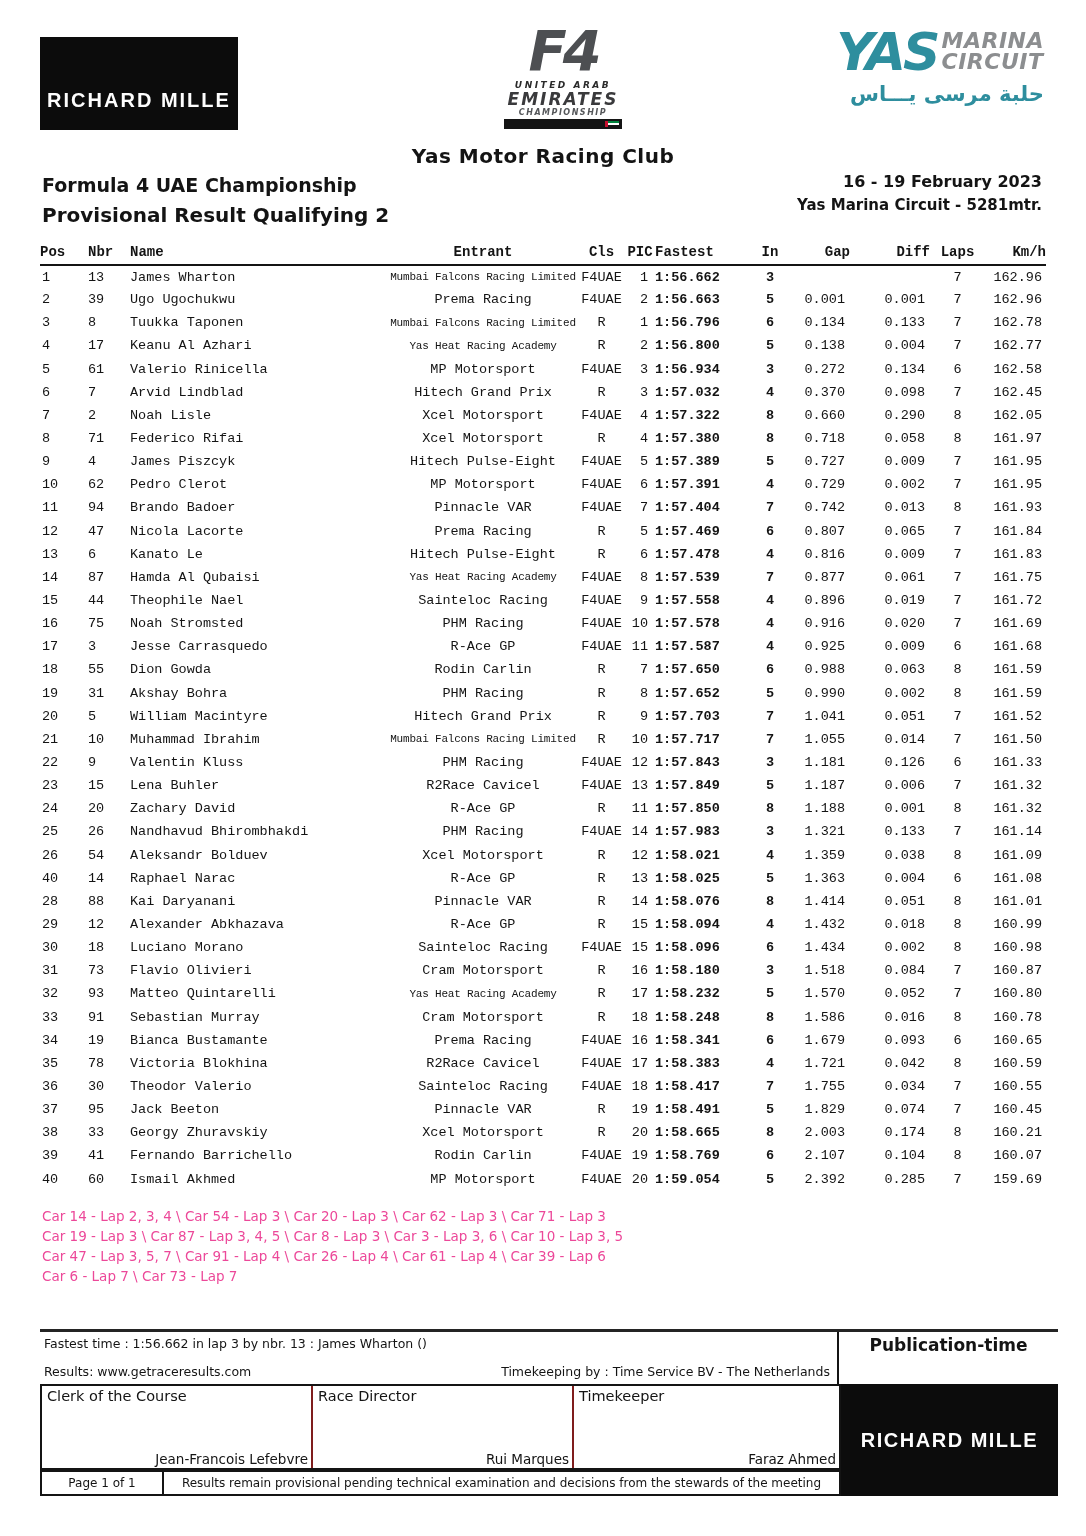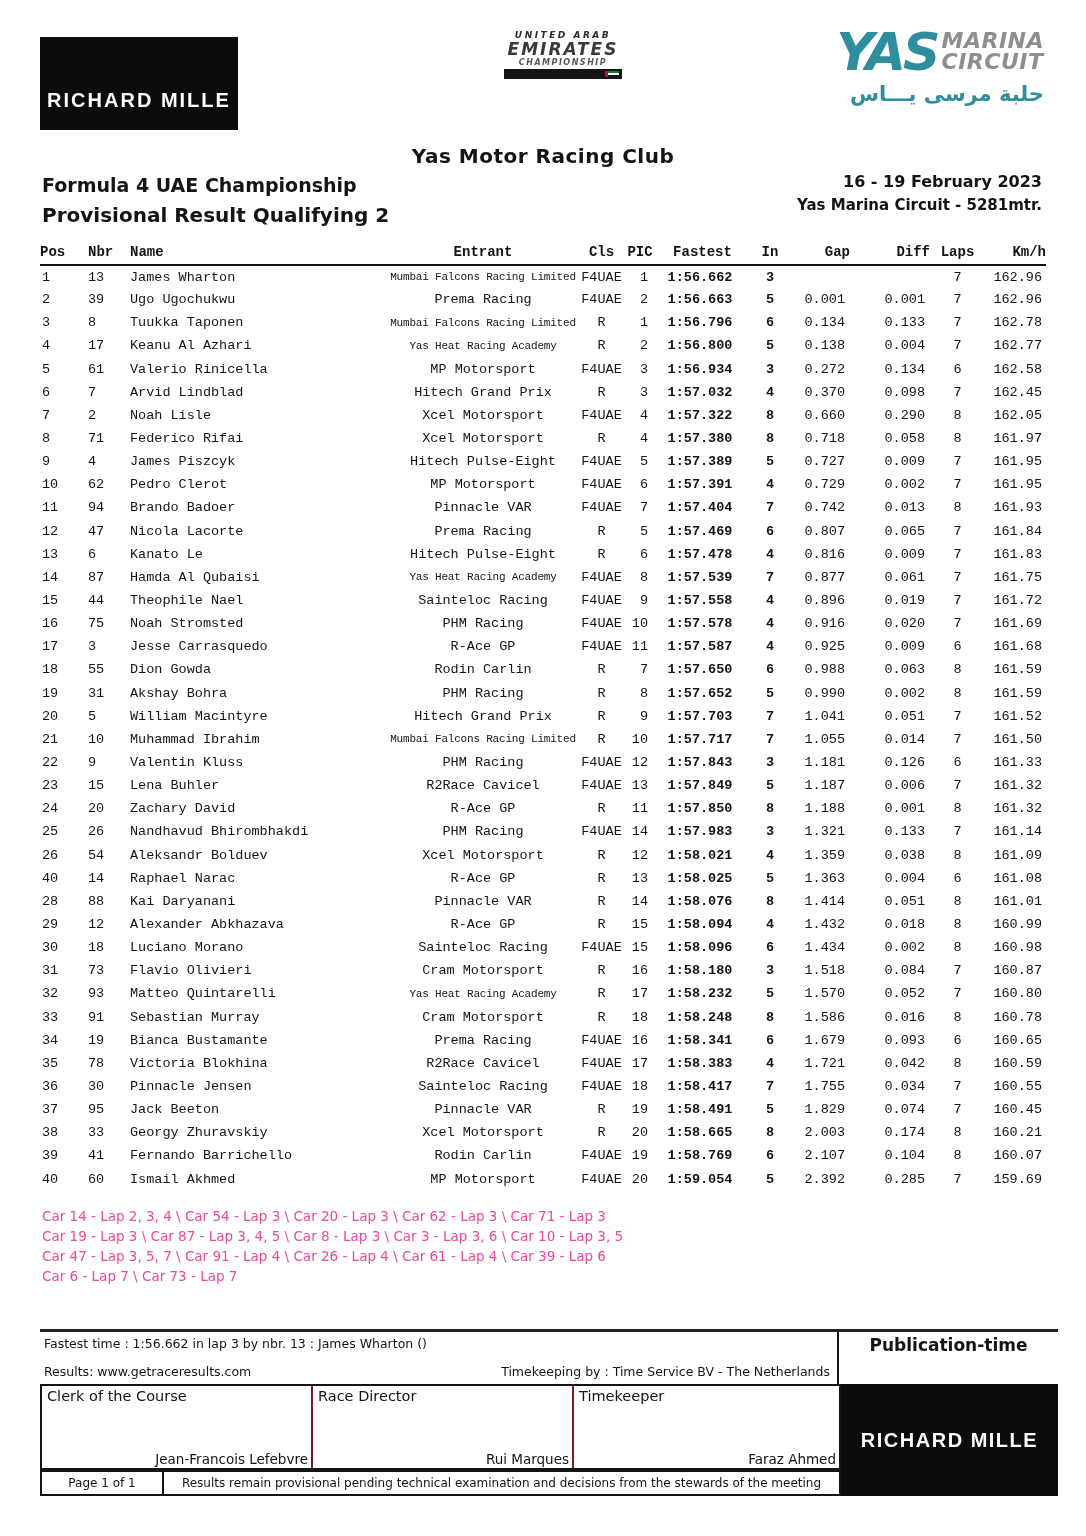--- a/index.html
+++ b/index.html
@@ -39,21 +39,21 @@
   table.results th { font-size:14px; font-weight:bold; border-bottom:2px solid #141414; padding:1px 0 4px; }
   table.results td { height:23.15px; vertical-align:middle; font-size:13.5px; overflow:hidden; white-space:nowrap; }
   .h-pos,.c-pos { text-align:left; padding-left:2px; }
   .h-nbr,.c-nbr { text-align:left; }
   .h-name,.c-name { text-align:left; }
   .h-entrant,.c-entrant { text-align:center; }
   .c-entrant { font-size:13px; }
   .c-entrant.small { font-size:11px; letter-spacing:-0.2px; }
   .h-cls,.c-cls { text-align:center; } .c-cls { font-size:12.5px; }
   .h-pic { text-align:center; } .c-pic { text-align:right; padding-right:7px; font-size:12.5px; }
-  .h-fastest,.c-fastest { text-align:center; padding-right:5px; }
+  .h-fastest,.c-fastest { text-align:left; padding-right:5px; }
   .c-fastest { font-weight:bold; font-size:15px; }
   .h-in,.c-in { text-align:center;margin-top:31px; } .c-in { font-weight:bold; font-size:14px; }
   .h-gap,.c-gap { text-align:right; padding-right:5px; } .c-gap { font-size:12px; }
   .h-diff,.c-diff { text-align:right; padding-right:5px; } .c-diff { font-size:12px; }
   .h-laps,.c-laps { text-align:center; } .c-laps { font-size:12.5px; }
   .h-kmh,.c-kmh { text-align:right; padding-right:4px; } .c-kmh { font-size:13px; }
 
   
   .footnotes { position:absolute; left:42px; top:1206px; font-size:13.5px; line-height:20px; color:#ec4899; }
 
@@ -81,20 +81,21 @@
 </head>
 <body>
 
 <div class="page">
 
   <div class="rm-box">
     <span>RICHARD MILLE</span>
   </div>
 
   <div class="f4-logo">
+    <div class="f4-mark">F4</div>
     <div class="f4-sub1">UNITED ARAB</div>
     <div class="f4-sub2">EMIRATES</div>
     <div class="f4-sub3">CHAMPIONSHIP</div>
     <div class="f4-bar">
         <span class="f4-flag"></span>
       </div>
   </div>
 
   <div class="yas-logo">
     <div class="yas-row">
@@ -632,21 +633,21 @@
             <td class="c-fastest">1:58.383</td>
             <td class="c-in">4</td>
             <td class="c-gap">1.721</td>
             <td class="c-diff">0.042</td>
             <td class="c-laps">8</td>
             <td class="c-kmh">160.59</td>
           </tr>
           <tr>
             <td class="c-pos">36</td>
             <td class="c-nbr">30</td>
-            <td class="c-name">Pinnacle Jensen</td>
+            <td class="c-name">Theodor Valerio</td>
             <td class="c-entrant">Sainteloc Racing</td>
             <td class="c-cls">F4UAE</td>
             <td class="c-pic">18</td>
             <td class="c-fastest">1:58.417</td>
             <td class="c-in">7</td>
             <td class="c-gap">1.755</td>
             <td class="c-diff">0.034</td>
             <td class="c-laps">7</td>
             <td class="c-kmh">160.55</td>
           </tr>

